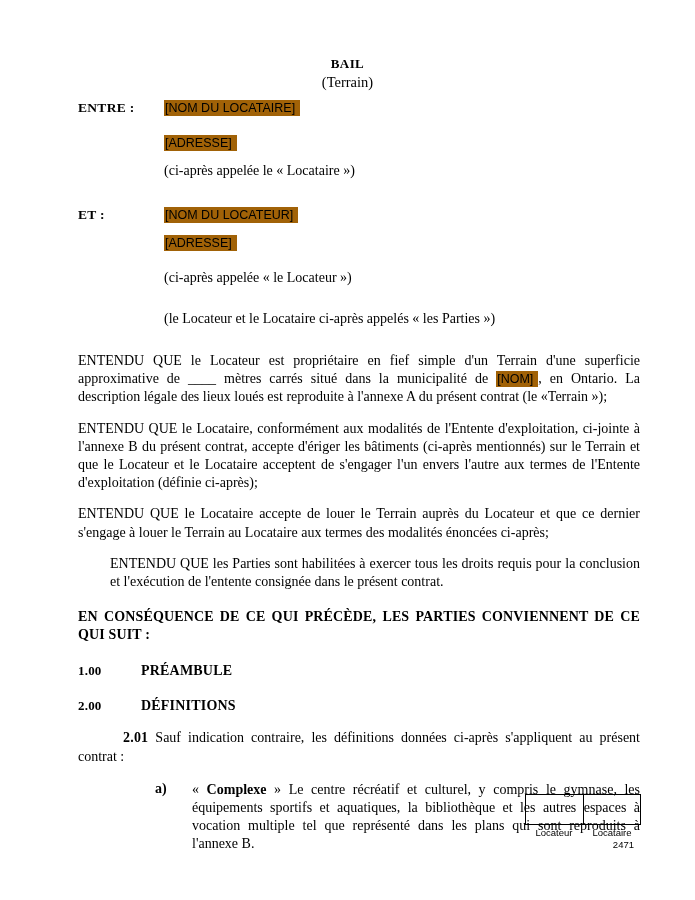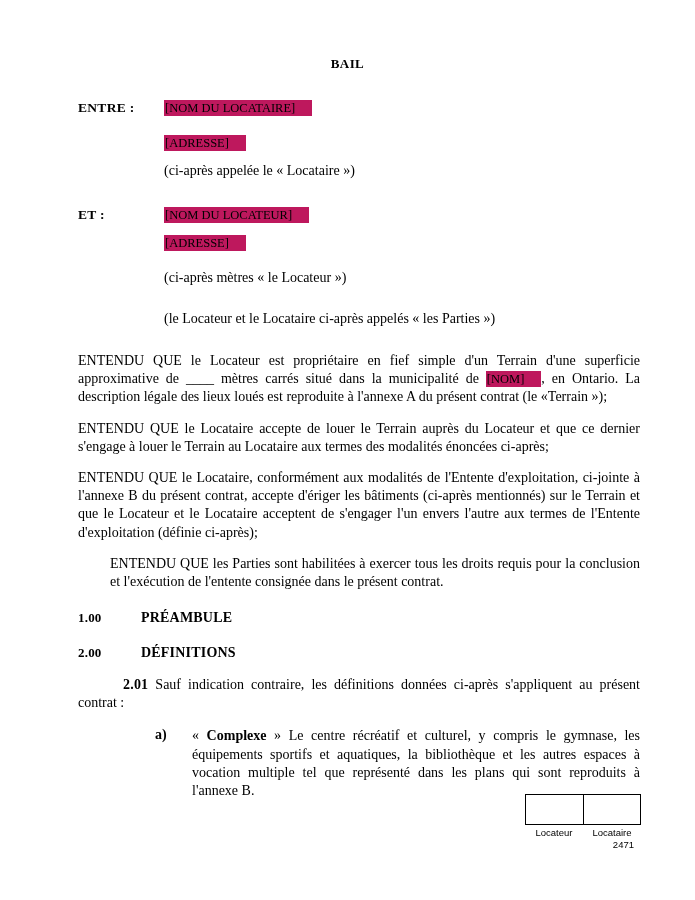--- a/index.html
+++ b/index.html
@@ -58,24 +58,24 @@
     top: 0;
     font-size: 13.5px;
     font-weight: bold;
     letter-spacing: 0.3px;
   }
   .party-body {
     margin-left: 86px;
     font-size: 14px;
   }
   .hl {
-    background: #be185d;
-    font-family: Liberation Serif, serif;
+    background: #a16207;
+    font-family: Liberation Sans, sans-serif;
     font-size: 12.5px;
-    padding: 1px 17px 1px 1px;
+    padding: 1px 5px 1px 1px;
     line-height: 1.1;
   }
   .party-line { margin-bottom: 0; }
   .gap-19 { height: 19px; }
   .gap-12 { height: 12px; }
   .gap-25 { height: 25px; }
   .gap-28 { height: 28px; }
 
   
   .body-wrap {
@@ -201,20 +201,21 @@
     padding-right: 7px;
     box-sizing: border-box;
   }
 </style>
 </head>
 <body>
 
 <div class="page">
 
   <div class="doc-title">BAIL</div>
+  <div class="doc-subtitle">(Terrain)</div>
 
   <div class="parties">
 
     <div class="party-row">
       <span class="party-label">ENTRE :</span>
       <div class="party-body">
         <div class="party-line">
           <span class="hl">[NOM DU LOCATAIRE]</span>
         </div>
         <div class="gap-19"></div>
@@ -232,38 +233,39 @@
       <span class="party-label">ET :</span>
       <div class="party-body">
         <div class="party-line">
           <span class="hl">[NOM DU LOCATEUR]</span>
         </div>
         <div class="gap-12"></div>
         <div class="party-line">
           <span class="hl">[ADRESSE]</span>
         </div>
         <div class="gap-19"></div>
-        <div class="party-line">(ci-après mètres « le Locateur »)</div>
+        <div class="party-line">(ci-après appelée « le Locateur »)</div>
         <div class="gap-25"></div>
         <div class="party-line">(le Locateur et le Locataire ci-après appelés « les Parties »)</div>
       </div>
     </div>
 
   </div>
 
   <div class="body-wrap">
 
     <p class="just"><span>ENTENDU QUE le Locateur est propriétaire en fief simple d'un Terrain d'une superficie approximative de ____ mètres carrés situé dans la municipalité de </span><span class="hl">[NOM]</span><span>, en Ontario.  La description légale des lieux loués est reproduite à l'annexe A du présent contrat (le «Terrain »);</span></p>
 
+    <p class="just">ENTENDU QUE le Locataire, conformément aux modalités de l'Entente d'exploitation, ci-jointe à l'annexe B du présent contrat, accepte d'ériger les bâtiments (ci-après mentionnés) sur le Terrain et que le Locateur et le Locataire acceptent de s'engager l'un envers l'autre aux termes de l'Entente d'exploitation (définie ci-après);</p>
+
     <p class="just">ENTENDU QUE le Locataire accepte de louer le Terrain auprès du Locateur et que ce dernier s'engage à louer le Terrain au Locataire aux termes des modalités énoncées ci-après;</p>
 
-    <p class="just">ENTENDU QUE le Locataire, conformément aux modalités de l'Entente d'exploitation, ci-jointe à l'annexe B du présent contrat, accepte d'ériger les bâtiments (ci-après mentionnés) sur le Terrain et que le Locateur et le Locataire acceptent de s'engager l'un envers l'autre aux termes de l'Entente d'exploitation (définie ci-après);</p>
-
     <p class="just last">ENTENDU QUE les Parties sont habilitées à exercer tous les droits requis pour la conclusion et l'exécution de l'entente consignée dans le présent contrat.</p>
 
+    <p class="consequence">EN CONSÉQUENCE DE CE QUI PRÉCÈDE, LES PARTIES CONVIENNENT DE CE QUI SUIT :</p>
 
     <div class="section">
       <span class="sec-num">1.00</span>
       <div class="sec-title">PRÉAMBULE</div>
     </div>
 
     <div class="section">
       <span class="sec-num">2.00</span>
       <div class="sec-title">DÉFINITIONS</div>
     </div>

